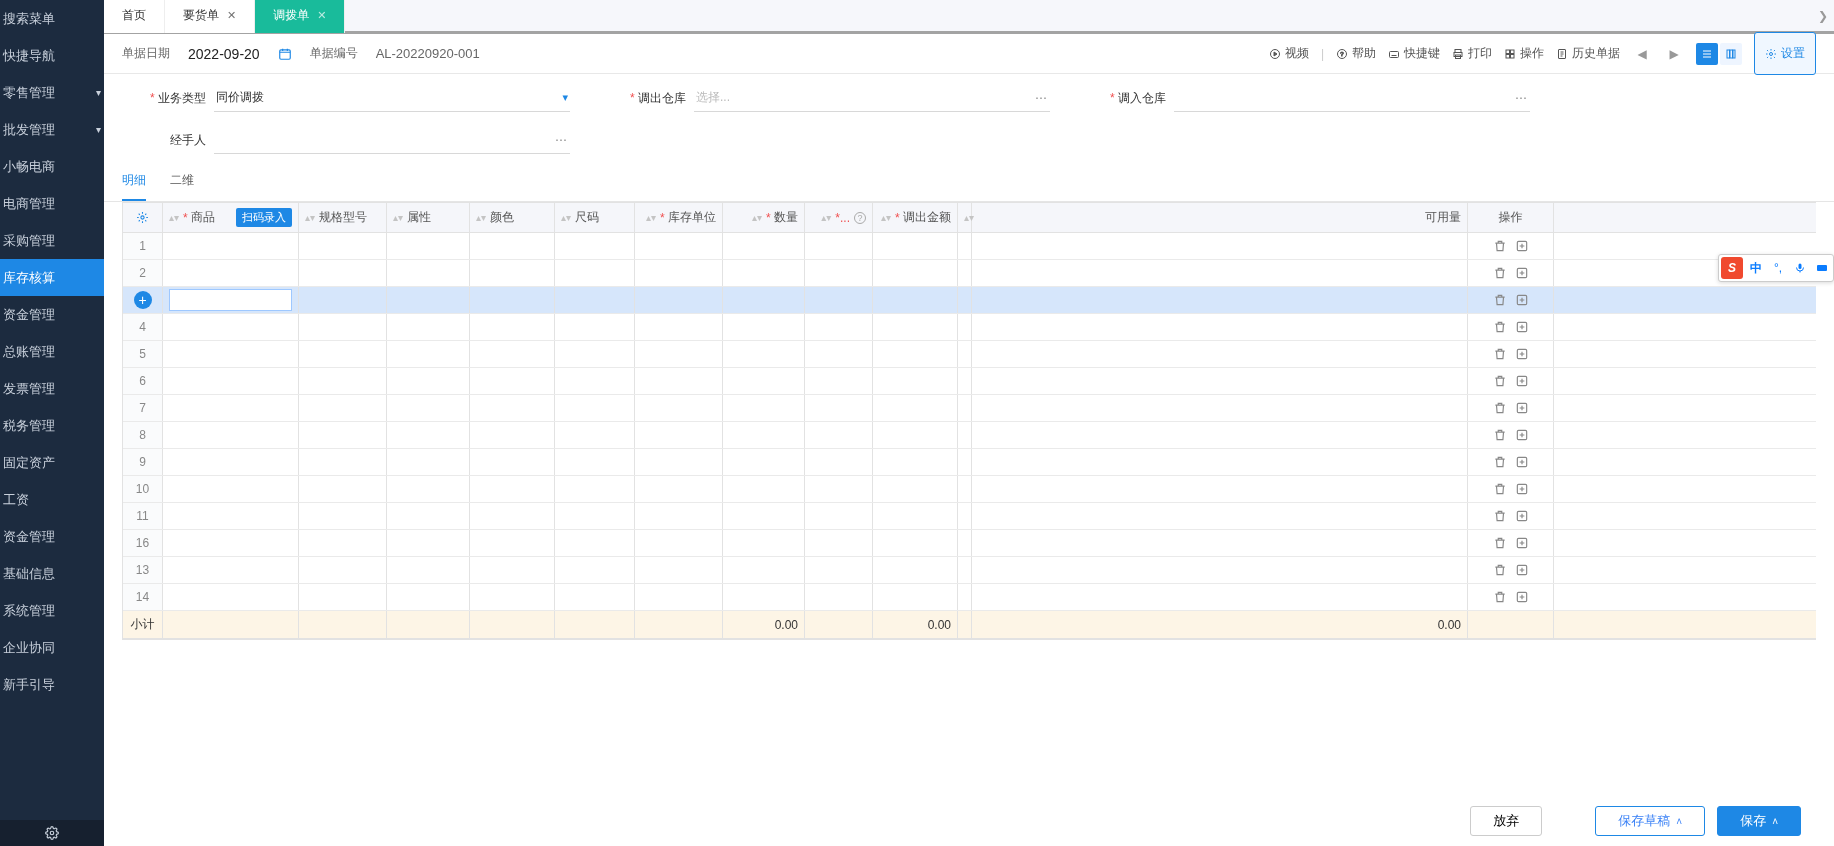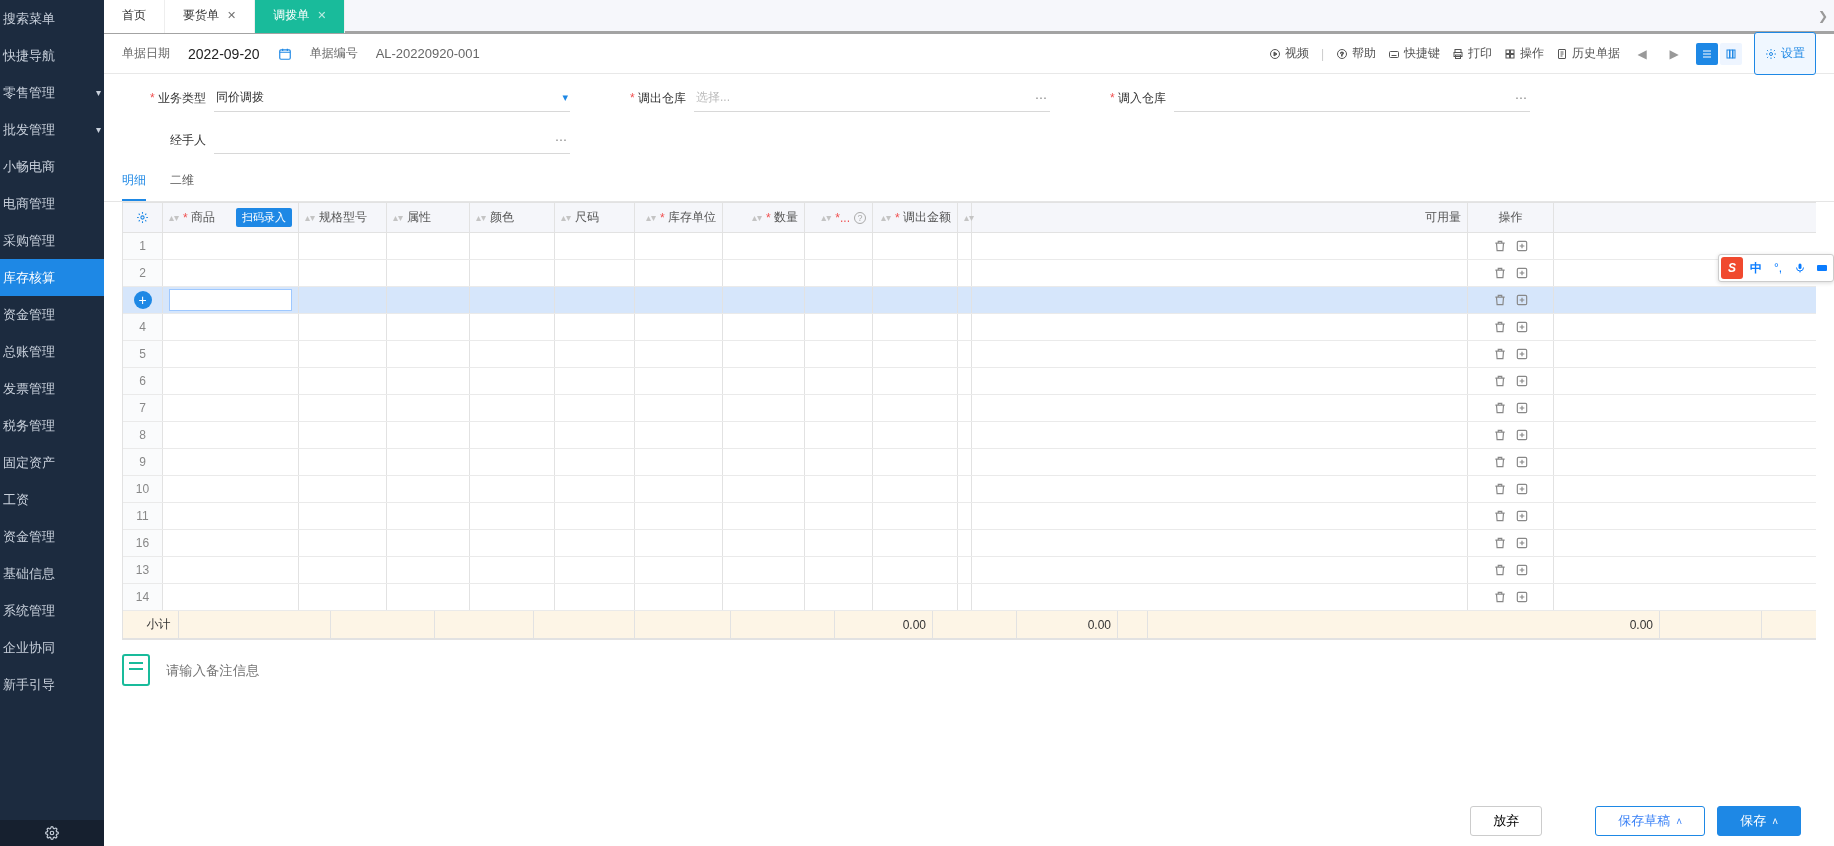--- a/index.html
+++ b/index.html
@@ -46,21 +46,21 @@
 .scan-badge { background:#1e88e5; color:#fff; border-radius:2px; padding:2px 6px; font-size:11px; margin-left:auto; }
 .info-ic { border:1px solid #aaa; border-radius:50%; width:12px; height:12px; display:flex; align-items:center; justify-content:center; font-size:9px; color:#aaa; margin-left:4px;}
 .grow { background:#fff; }
 .grow.sel { background:#d6e6fb; }
 .grow.sel .g-cell.rownum { background:#d6e6fb; }
 .g-row { display:flex; height:27px; border-bottom:1px solid #eaeaea; }
 .g-cell.rownum { justify-content:center; color:#888; background:#fafbfc; }
 .add-row { width:18px; height:18px; border-radius:50%; background:#1e88e5; color:#fff; display:flex; align-items:center; justify-content:center; font-size:14px; }
 .cell-input { width:100%; height:22px; border:1px solid #9ec8ff; background:#fff; }
 .g-sum { display:flex; height:28px; background:#fdf5e6; border-bottom:1px solid #e2e2e2; }
-.g-sum .g-cell { color:#333;margin-left:16px; }
+.g-sum .g-cell { color:#333; }
 .ops-head { position:sticky; right:0; }
 .row-ops { display:flex; gap:8px; align-items:center; justify-content:center; width:100%; color:#888; }
 .row-ops svg { width:14px; height:14px; }
 .note-bar { display:flex; align-items:center; gap:16px; padding: 14px 18px 8px; }
 .note-ic { width:28px; height:32px; border:2px solid #19bb9b; border-radius:3px; position:relative; }
 .note-ic::before,.note-ic::after{content:"";position:absolute;left:5px;right:5px;height:2px;background:#19bb9b;}
 .note-ic::before{top:6px;} .note-ic::after{top:12px;}
 .note-input { flex:1; height:28px; border:none; color:#bbb; }
 .foot-btns { position:absolute; bottom:10px; right:33px; display:flex; gap:12px; }
 .btn { height:30px; padding:0 22px; border-radius:3px; border:1px solid #ccc; background:#fff; display:flex; align-items:center; gap:6px; cursor:pointer; font-size:13px; }
@@ -771,24 +771,20 @@
           <div class="g-cell w-qty just-end">0.00</div>
           <div class="g-cell w-star"></div>
           <div class="g-cell w-amt just-end">0.00</div>
           <div class="g-cell w-blank1"></div>
           <div class="g-cell w-big just-end">0.00</div>
           <div class="g-cell w-ops"></div>
         </div>
       </div>
     </div>
 
-    <div class="note-bar">
-      <div class="note-ic"></div>
-      <input class="note-input" placeholder="请输入备注信息" style="">
-    </div>
 
     <div class="foot-btns">
       <button class="btn">
           <span>放弃</span>
         </button>
       <button class="btn btn-draft">
           <span>保存草稿</span>
           <span style="font-size:10px;">˄</span>
         </button>
       <button class="btn btn-primary">

